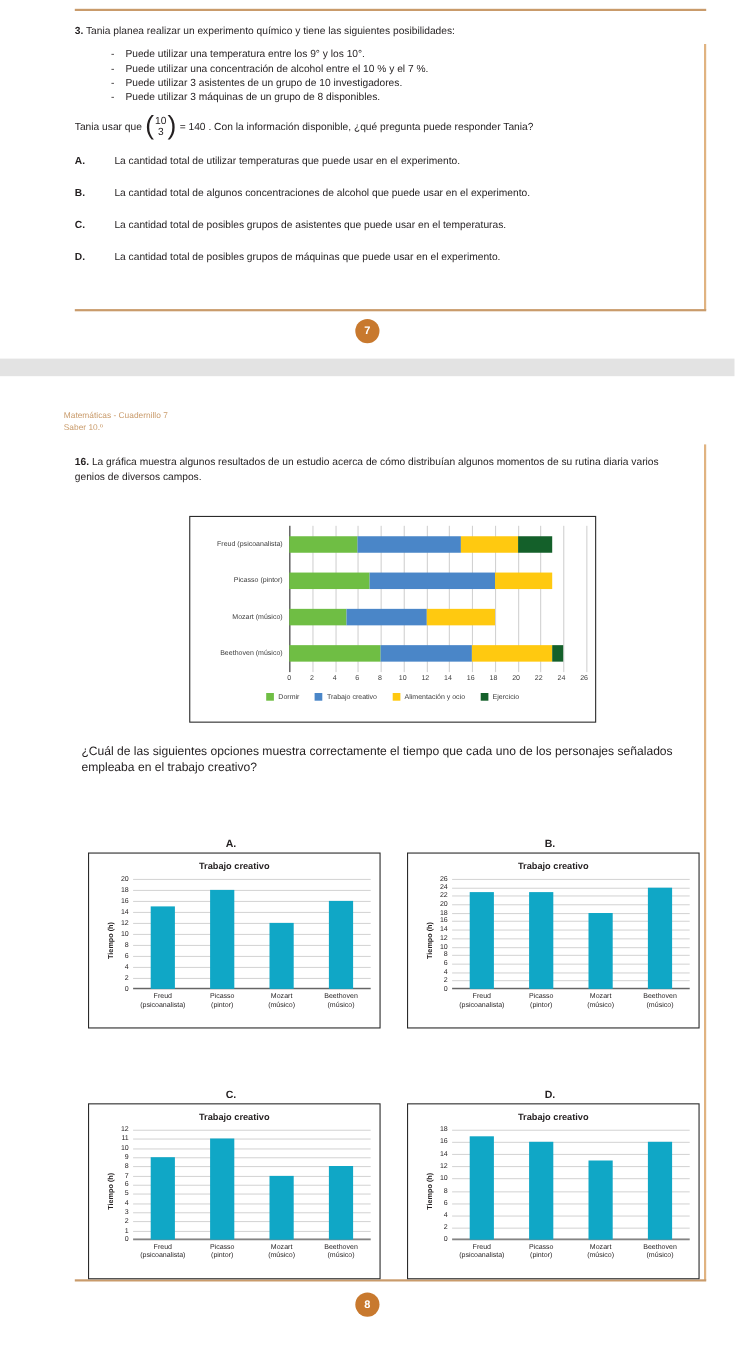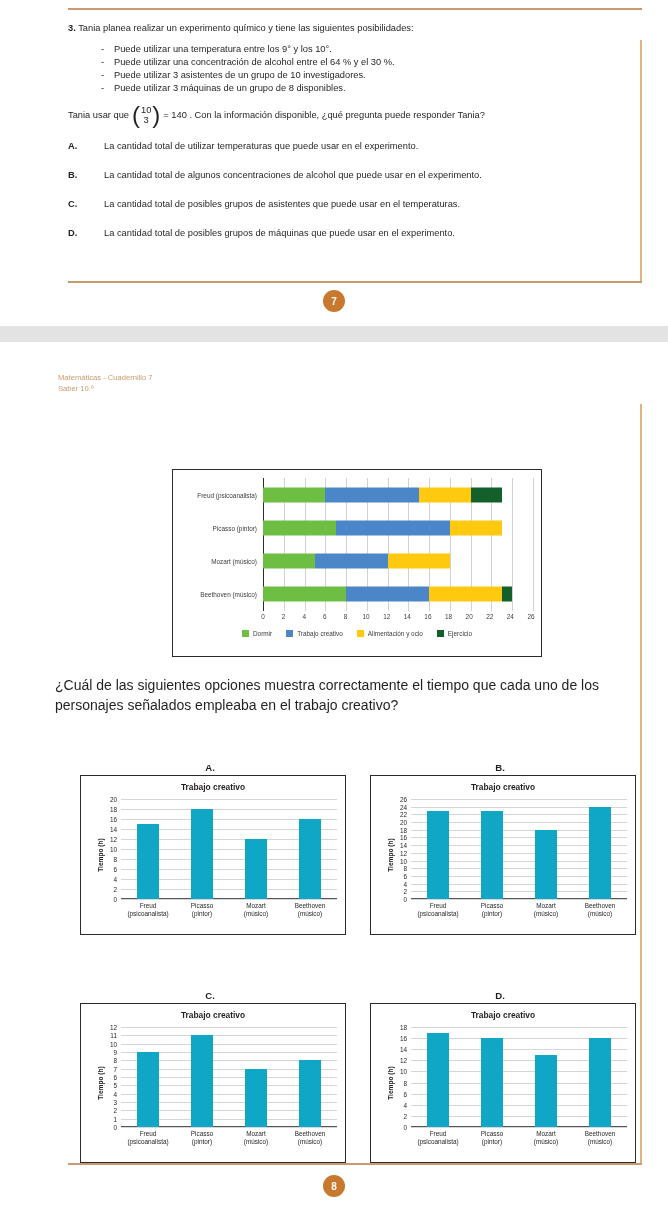--- a/index.html
+++ b/index.html
@@ -101,22 +101,22 @@
   .sc-tick { position: absolute; font-size: 6.4px; color: #3c3c3c; transform: translateX(-50%); }
   .sc-legend {
     position: absolute; left: 0; right: 0; top: 160px;
     display: flex; justify-content: center; gap: 14px;
     font-size: 6.4px; color: #3c3c3c;
   }
   .sc-legend .li { display: flex; align-items: center; gap: 4px; }
   .sc-legend .sw { width: 7px; height: 7px; display: inline-block; }
 
   .q16b {
-    position: absolute; left: 55px; right: 40px; top: 676px;
-    font-size: 14px; color: #231f20; line-height: 1.4;
+    position: absolute; left: 74px; right: 40px; top: 676px;
+    font-size: 11px; color: #231f20; line-height: 1.4;
   }
 
   
   .optlabel {
     position: absolute; font-size: 9.6px; font-weight: bold; color: #231f20;
     text-align: center; width: 60px;
   }
   .minichart {
     position: absolute; width: 266px; height: 160px;
     border: 1px solid #2b2b2b; background: #fff;
@@ -154,21 +154,21 @@
   <div class="rule-bottom" style="top:281px;"></div>
 
   <div class="q-block" style="top:22px;">
     <div class="qnum-line">
       <span class="qnum">3.</span>
       <span>Tania planea realizar un experimento químico y tiene las siguientes posibilidades:</span>
     </div>
 
     <ul class="dashlist">
       <li><span class="dash">-</span><span>Puede utilizar una temperatura entre los 9° y los 10°.</span></li>
-      <li><span class="dash">-</span><span>Puede utilizar una concentración de alcohol entre el 64 % y el 30 %.</span></li>
+      <li><span class="dash">-</span><span>Puede utilizar una concentración de alcohol entre el 10 % y el 7 %.</span></li>
       <li><span class="dash">-</span><span>Puede utilizar 3 asistentes de un grupo de 10 investigadores.</span></li>
       <li><span class="dash">-</span><span>Puede utilizar 3 máquinas de un grupo de 8 disponibles.</span></li>
     </ul>
 
     <div class="stem2">
       <span>Tania usar que</span>
       <span class="binom">
         <span class="paren l">(</span>
         <span class="stack">
           <span>10</span>
@@ -204,20 +204,26 @@
   <div class="gapband" style="top:326px;"></div>
 
   <div class="bookhdr">
     <div>Matemáticas - Cuadernillo 7</div>
     <div>Saber 10.º</div>
   </div>
 
   <div class="frame-right" style="left:640px; top:404px; height:760px;"></div>
   <div class="rule-bottom" style="top:1163px;"></div>
 
+  <div class="q-block" style="top:414px;">
+    <div class="qnum-line">
+      <span class="qnum">16.</span>
+      <span>La gráfica muestra algunos resultados de un estudio acerca de cómo distribuían algunos momentos de su rutina diaria varios genios de diversos campos.</span>
+    </div>
+  </div>
 
   <div class="stacked-box">
     <div class="sc-rowlabels" id="sc-rowlabels">
         <div class="sc-rowlabel" style="top: 12.5%;">Freud (psicoanalista)</div>
         <div class="sc-rowlabel" style="top: 37.5%;">Picasso (pintor)</div>
         <div class="sc-rowlabel" style="top: 62.5%;">Mozart (músico)</div>
         <div class="sc-rowlabel" style="top: 87.5%;">Beethoven (músico)</div>
       </div>
     <div class="sc-plot" id="sc-plot" style="width: 270px;">
       <div class="sc-grid" id="sc-grid">

